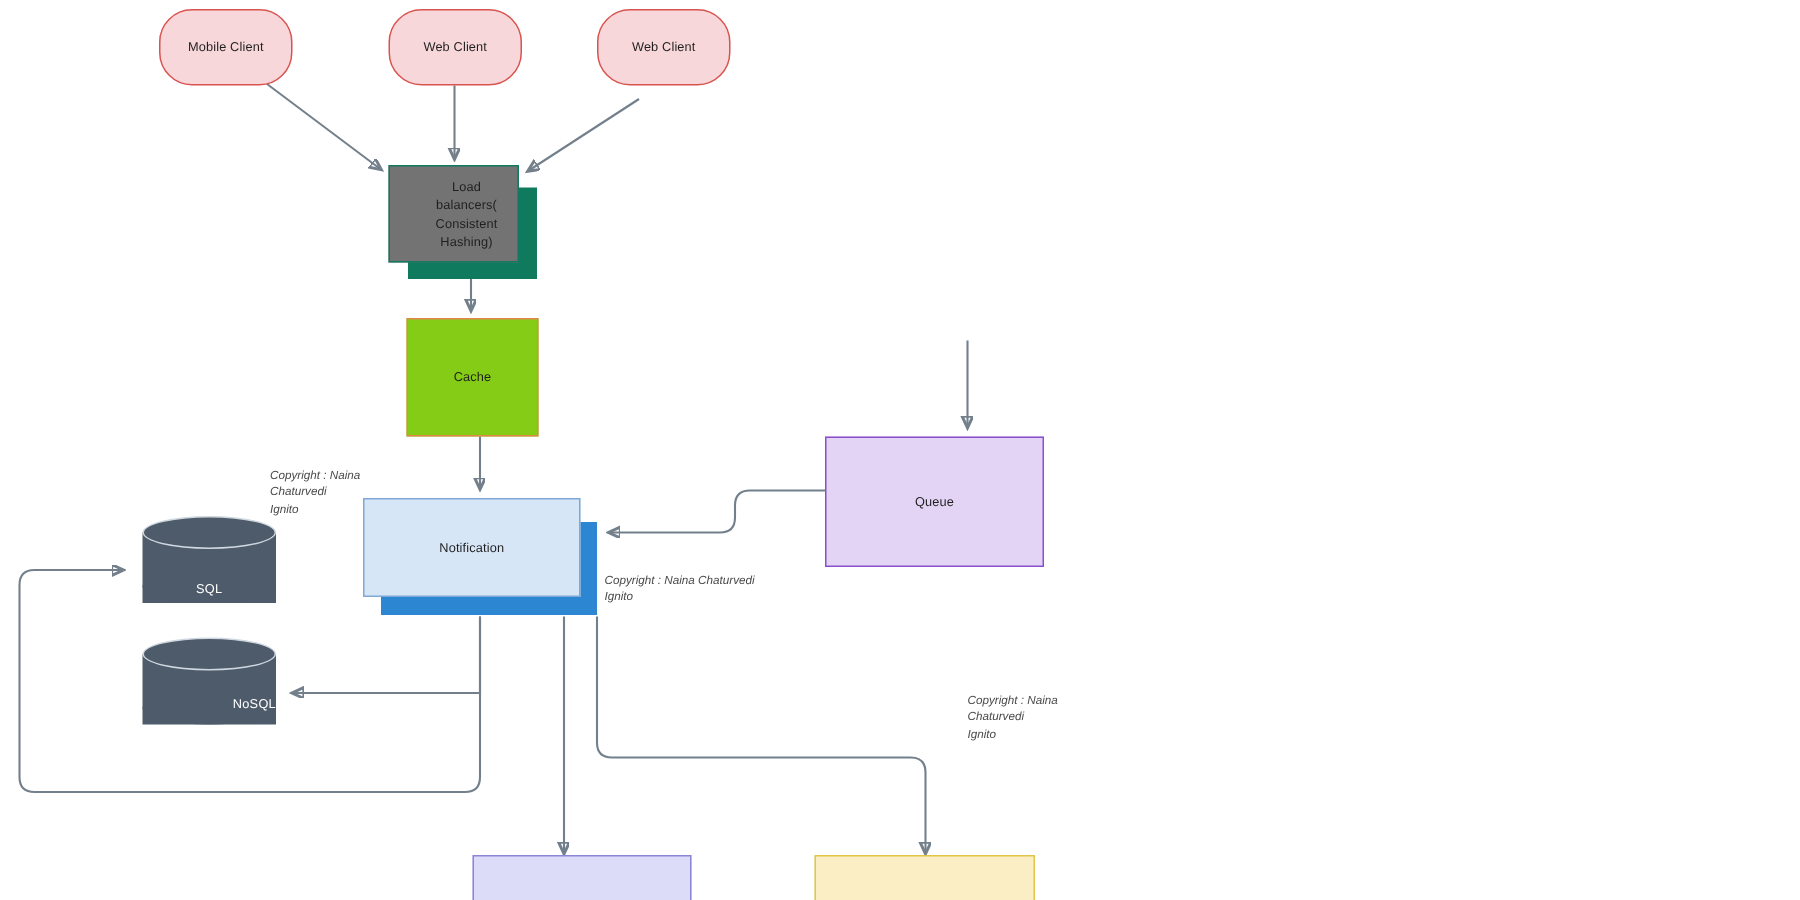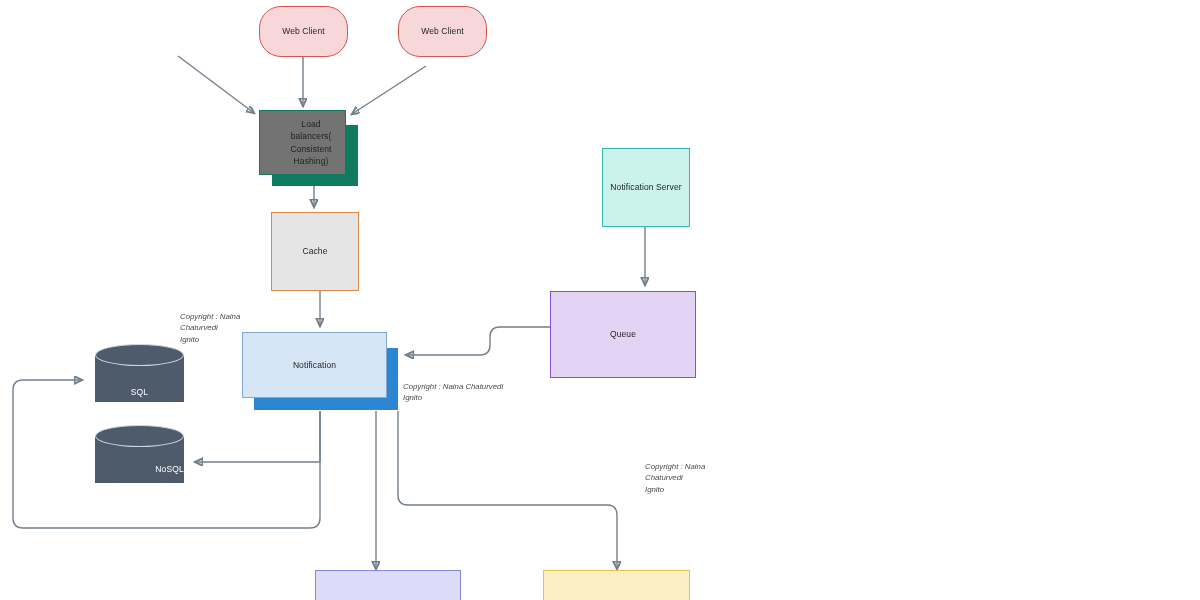--- a/index.html
+++ b/index.html
@@ -42,21 +42,21 @@
   }
   .lb-front {
     background: #737373;
     border: 1.3px solid #11795f;
     padding-left: 23px;
   }
   .lb-shadow {
     background: #107a5e;
   }
   .cache {
-    background: #e5e5e5;
+    background: #84cc16;
     border: 1.3px solid #e08a4a;
   }
   .notif {
     background: #ccf2ee;
     border: 1.3px solid #36b8b0;
   }
   .queue {
     background: #e3d4f5;
     border: 1.3px solid #8a4fce;
   }
@@ -158,41 +158,41 @@
 
     <path d="M320,411 L320,462 L195,462" marker-end="url(#arrow)"></path>
 
     <path d="M320,411 L320,518 Q320,528 310,528 L23,528 Q13,528 13,518 L13,390 Q13,380 23,380 L82,380" marker-end="url(#arrow)"></path>
 
     <path d="M376,411 L376,569" marker-end="url(#arrow)"></path>
 
     <path d="M398,411 L398,495 Q398,505 408,505 L607,505 Q617,505 617,515 L617,569" marker-end="url(#arrow)"></path>
   </svg>
 
+  <div class="node client" style="left:106px; top:6px; width:89px; height:51px;">
+    <span>Mobile Client</span>
+  </div>
 
   <div class="node client" style="left:259px; top:6px; width:89px; height:51px;">
     <span>Web Client</span>
   </div>
 
   <div class="node client" style="left:398px; top:6px; width:89px; height:51px;">
     <span>Web Client</span>
   </div>
 
   <div class="shadow-box lb-shadow" style="left:272px; top:125px; width:86px; height:61px;"></div>
   <div class="node lb-front" style="left:259px; top:110px; width:87px; height:65px;">
     <span>Load balancers( Consistent Hashing)</span>
   </div>
 
   <div class="node cache" style="left:271px; top:212px; width:88px; height:79px;">
     <span>Cache</span>
   </div>
 
-  <div class="node notif" style="left:602px; top:148px; width:88px; height:79px;">
-    <span>Notification Server</span>
-  </div>
 
   <div class="node queue" style="left:550px; top:291px; width:146px; height:87px;">
     <span>Queue</span>
   </div>
 
   <div class="shadow-box orch-shadow" style="left:254px; top:348px; width:144px; height:62px;"></div>
   <div class="node orch-front" style="left:242px; top:332px; width:145px; height:66px;">
     <span>Notification</span>
   </div>
 

